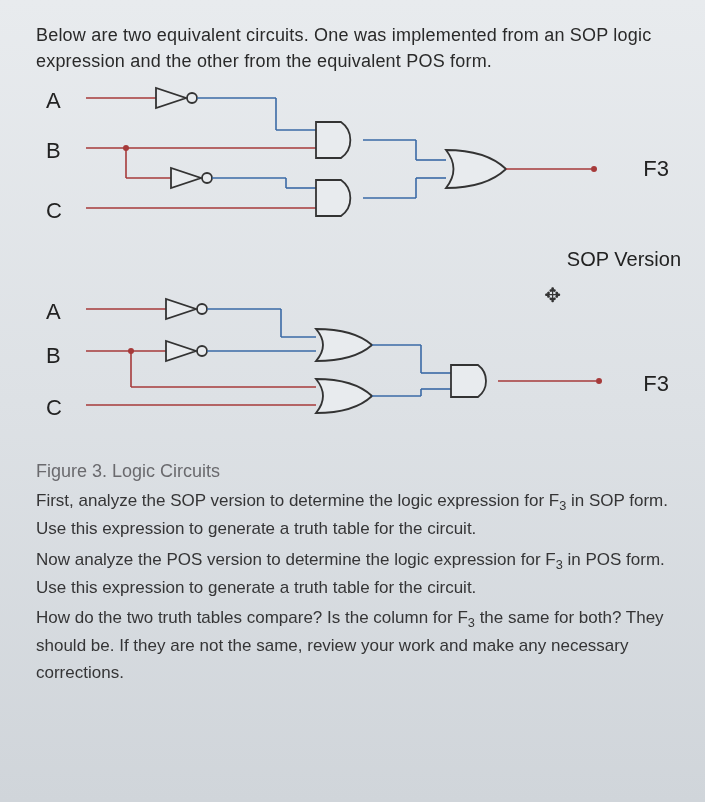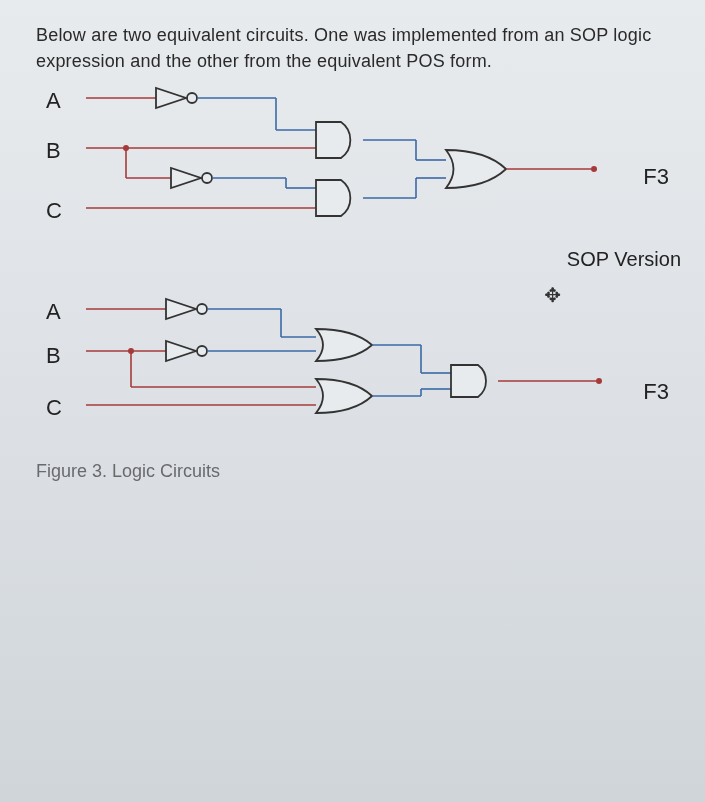--- a/index.html
+++ b/index.html
@@ -41,21 +41,20 @@
     font-size: 20px;
     margin-left: 60px;
     margin-top: -4px;
     margin-bottom: 12px;
     color: #222;
   }
   .output-label {
     position: absolute;
     font-size: 22px;
     color: #222;
-    margin-top: 8px;
   }
   .move-icon {
     position: absolute;
     right: 120px;
     font-size: 20px;
     color: #333;
     top: -2px;
   }
   .fig-caption {
     font-size: 18px;
@@ -170,14 +169,23 @@
       <line x1="335" y1="104" x2="365" y2="104" class="wire-blue"></line>
 
       <path d="M365 80 L392 80 A20 20 0 0 1 392 112 L365 112 Z" class="gate"></path>
       <line x1="412" y1="96" x2="510" y2="96" class="wire-red"></line>
       <circle cx="513" cy="96" r="3" class="dot"></circle>
     </svg>
   </div>
 
   <div class="fig-caption">Figure 3. Logic Circuits</div>
 
+  <div class="body-text">
+    <span>First, analyze the SOP version to determine the logic expression for F</span><sub>3</sub><span> in SOP form. Use this expression to generate a truth table for the circuit.</span>
+  </div>
+  <div class="body-text">
+    <span>Now analyze the POS version to determine the logic expression for F</span><sub>3</sub><span> in POS form. Use this expression to generate a truth table for the circuit.</span>
+  </div>
+  <div class="body-text">
+    <span>How do the two truth tables compare? Is the column for F</span><sub>3</sub><span> the same for both? They should be. If they are not the same, review your work and make any necessary corrections.</span>
+  </div>
 
 </div>
 
 </body></html>

